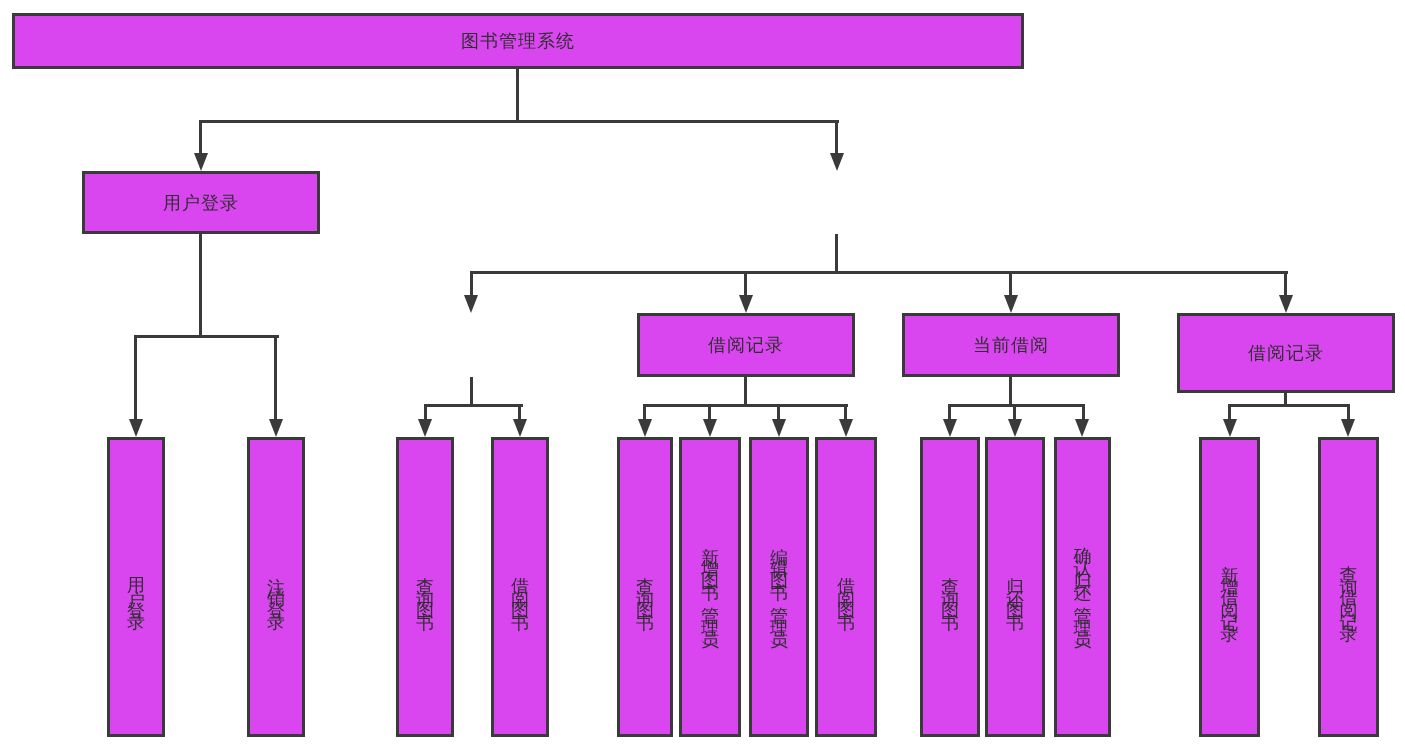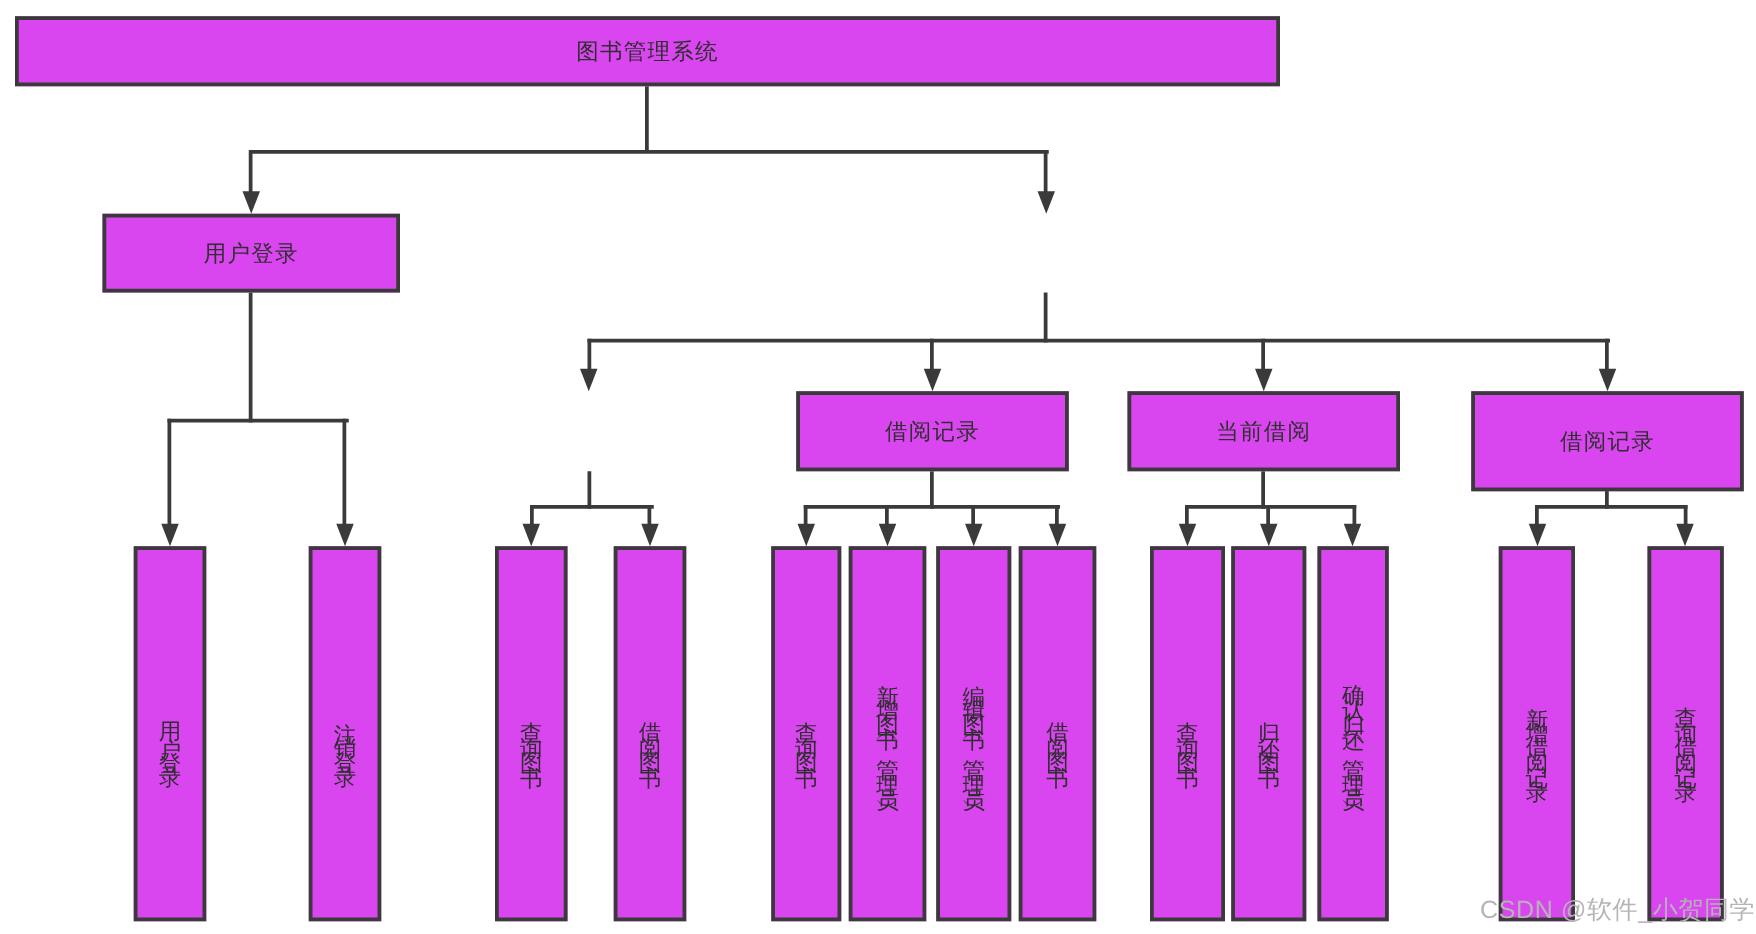--- a/index.html
+++ b/index.html
@@ -176,15 +176,14 @@
     <span>确认归还（管理员）</span>
   </div>
 
   <div class="box vbox" style="left:1199px; top:437px; width:61px; height:300px;">
     <span>新增借阅记录</span>
   </div>
   <div class="box vbox" style="left:1318px; top:437px; width:61px; height:300px;">
     <span>查询借阅记录</span>
   </div>
 
-  <div class="watermark">CSDN @软件_小贺同学</div>
 
 </div>
 
 </body></html>

